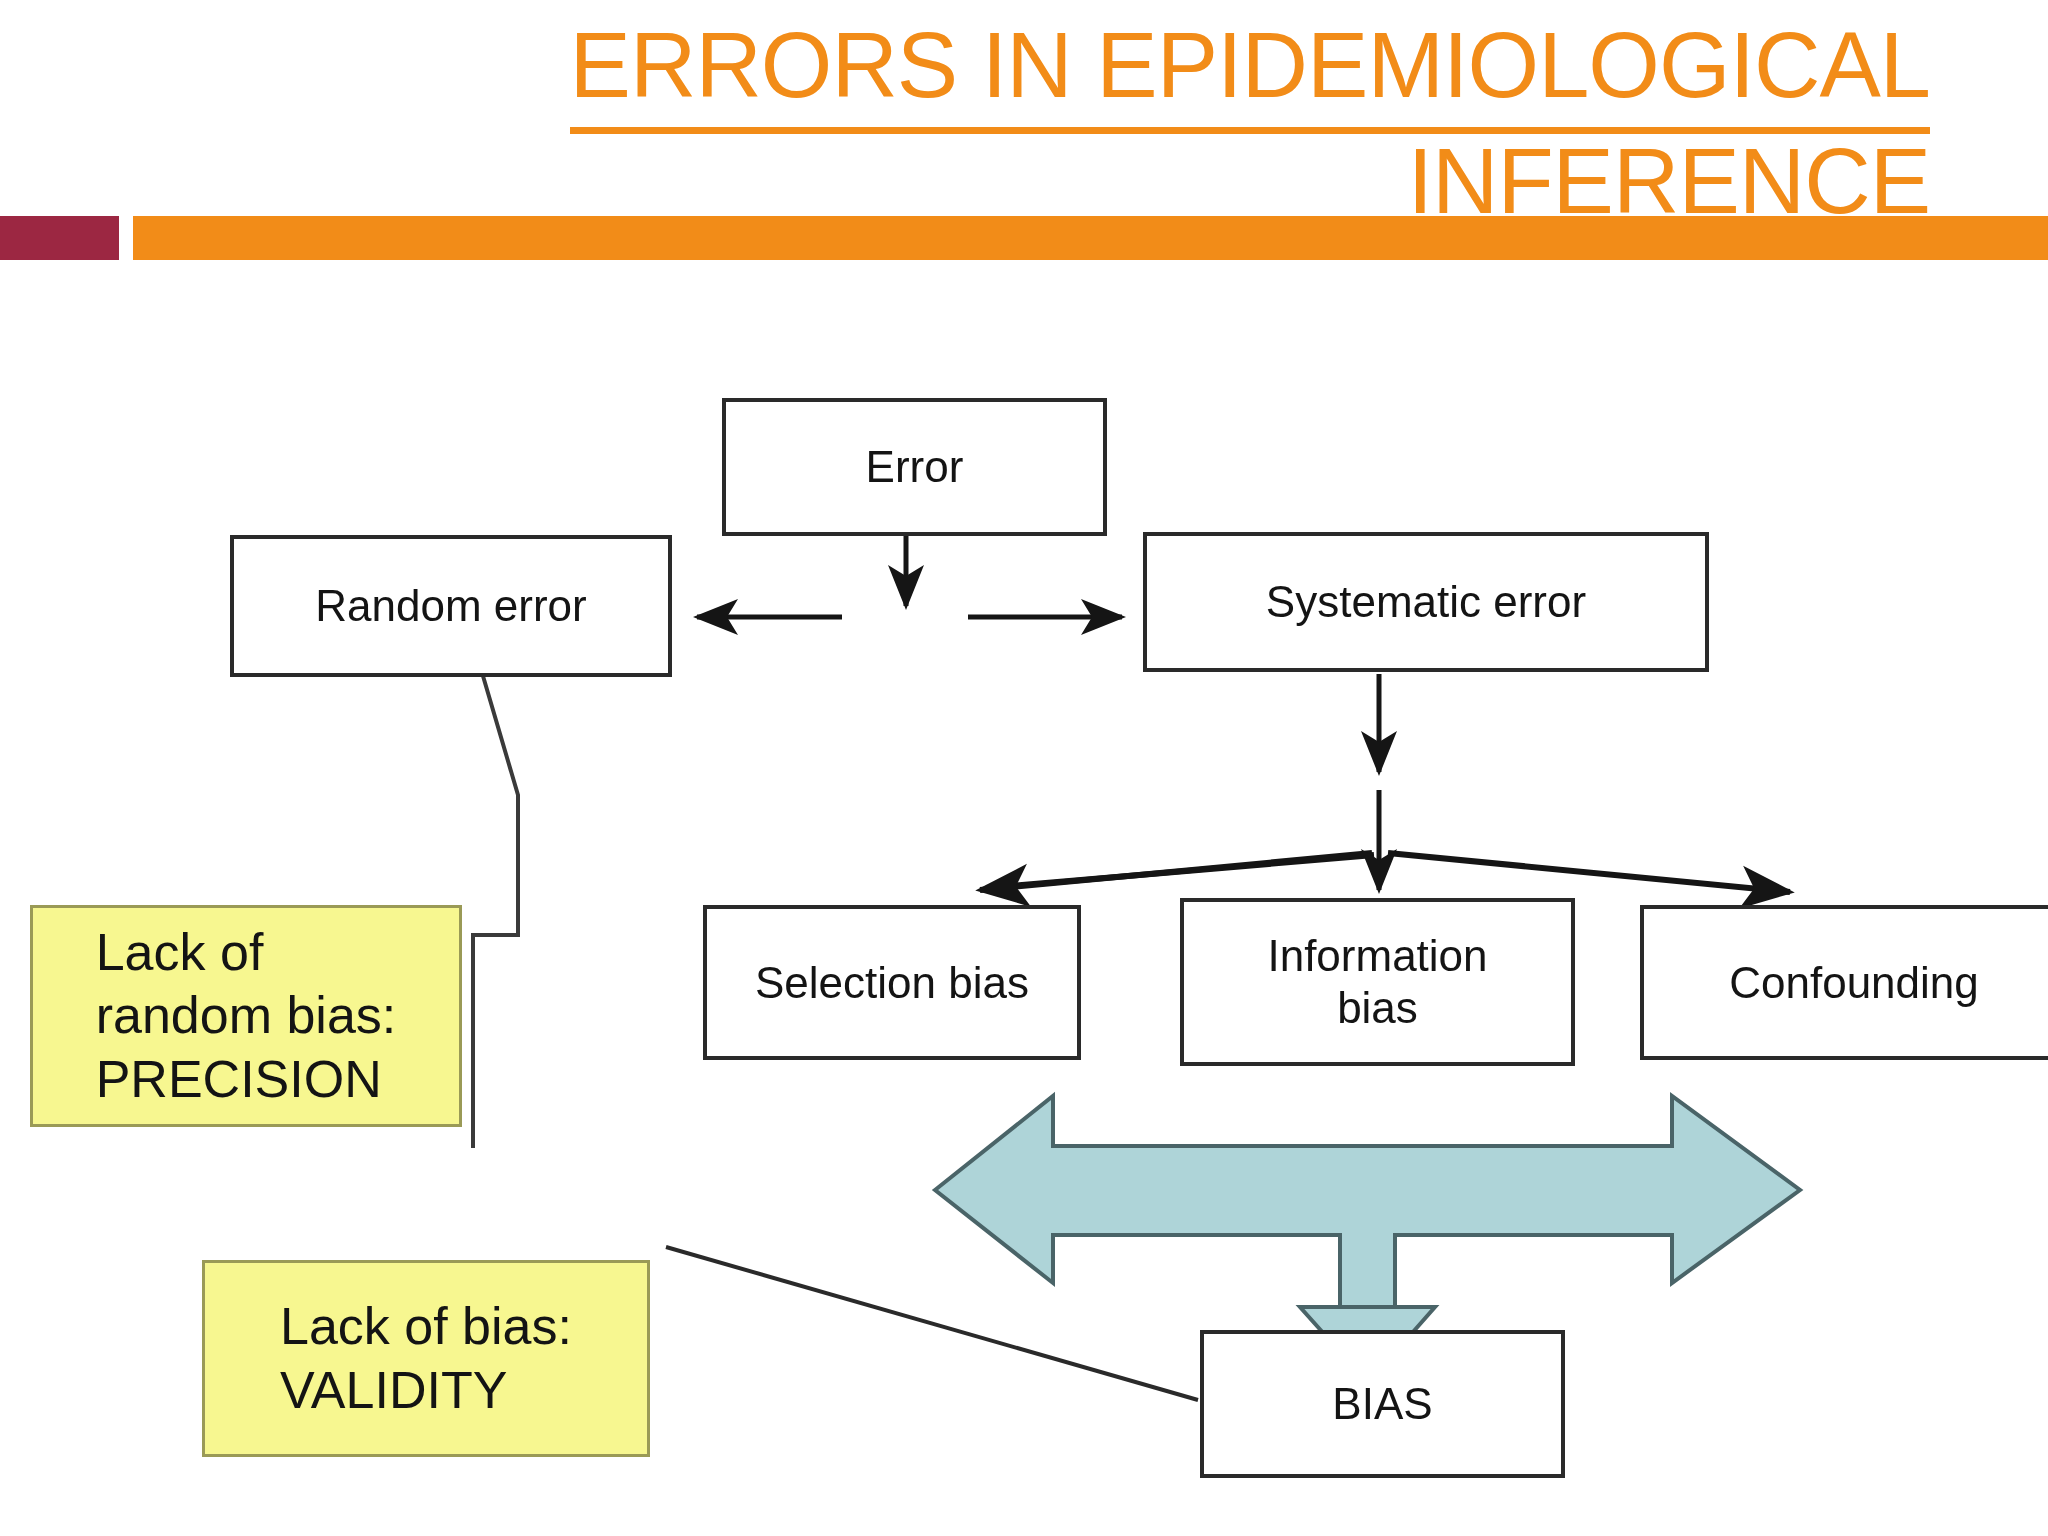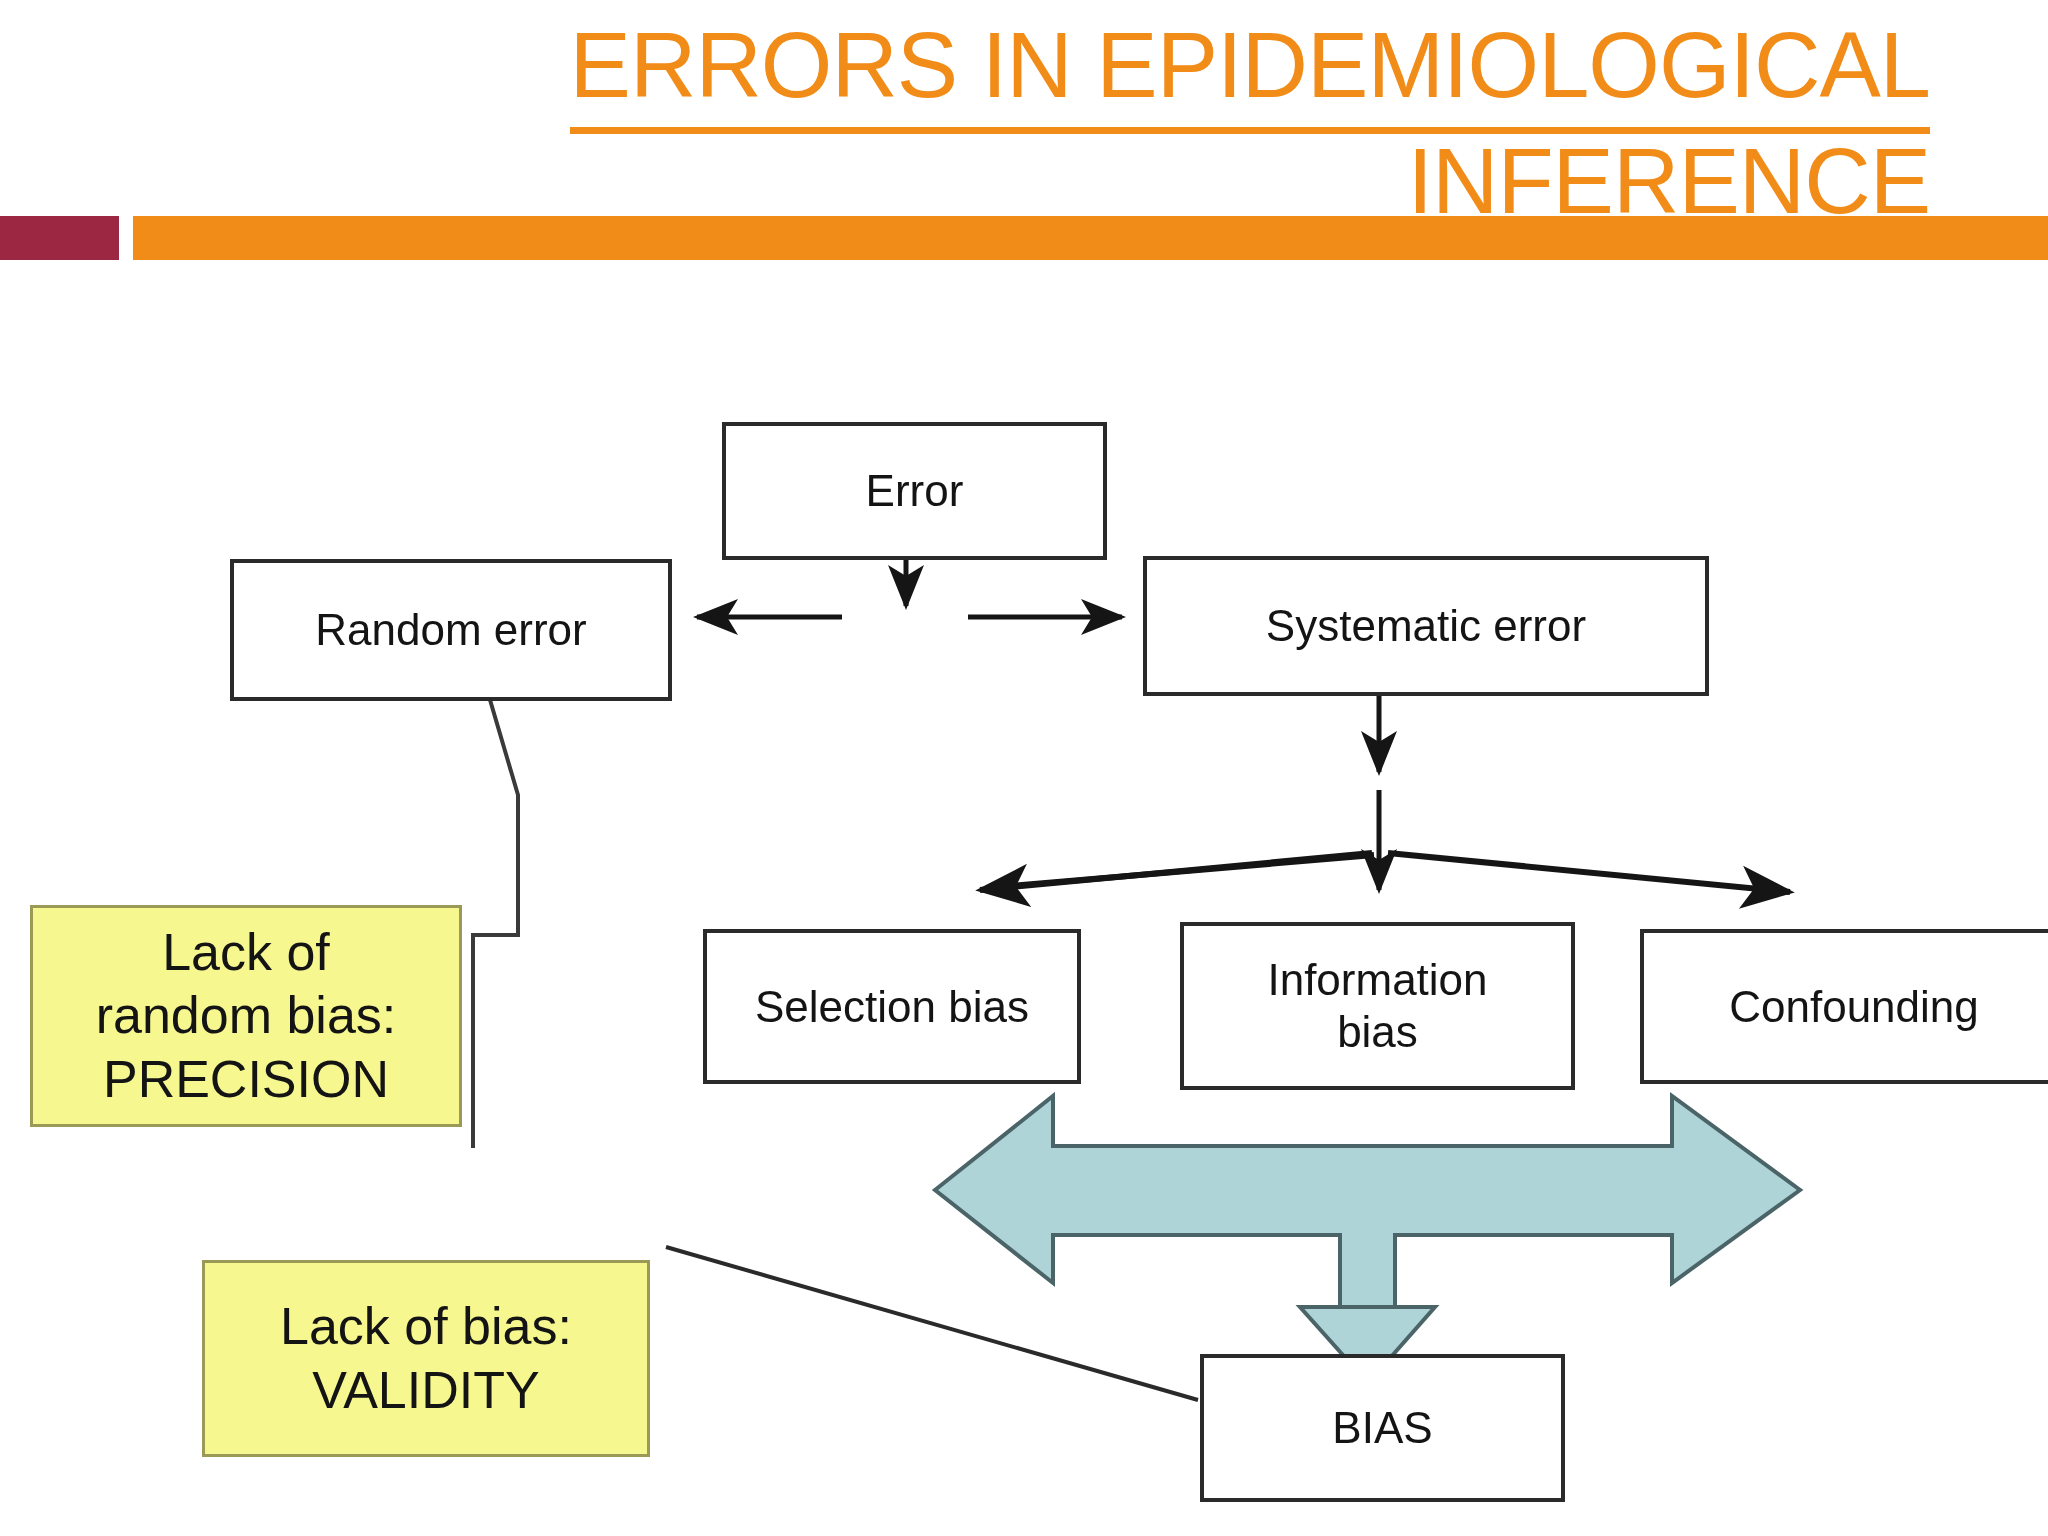--- a/index.html
+++ b/index.html
@@ -67,31 +67,30 @@
     background: #ffffff;
     display: flex;
     align-items: center;
     justify-content: center;
     text-align: center;
     color: #141414;
     font-size: 44px;
     font-weight: 400;
     line-height: 1.18;
     padding: 4px 10px;
-    margin-top: 24px;
   }
   .ybox {
     position: absolute;
     box-sizing: border-box;
     border: 3px solid #9a9a56;
     background: #F7F790;
     display: flex;
     align-items: center;
     justify-content: center;
-    text-align: center;
+    text-align: left;
     color: #141414;
     font-size: 52px;
     font-weight: 400;
     line-height: 1.22;
     padding: 4px 8px;
   }
 
   #box-error        { left: 722px;  top: 398px;  width: 385px;  height: 138px; }
   #box-random       { left: 230px;  top: 535px;  width: 442px;  height: 142px; }
   #box-systematic   { left: 1143px; top: 532px;  width: 566px;  height: 140px; }

